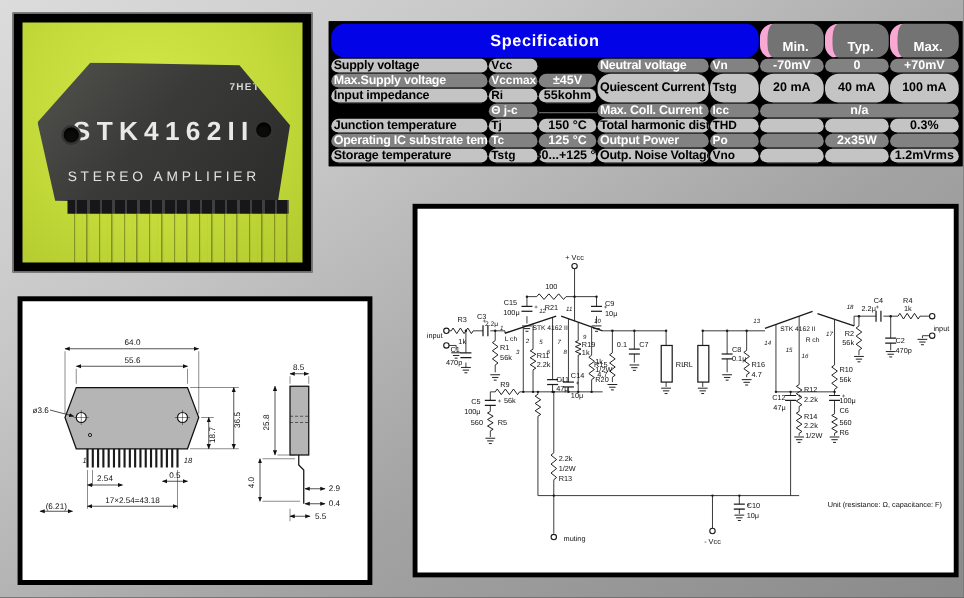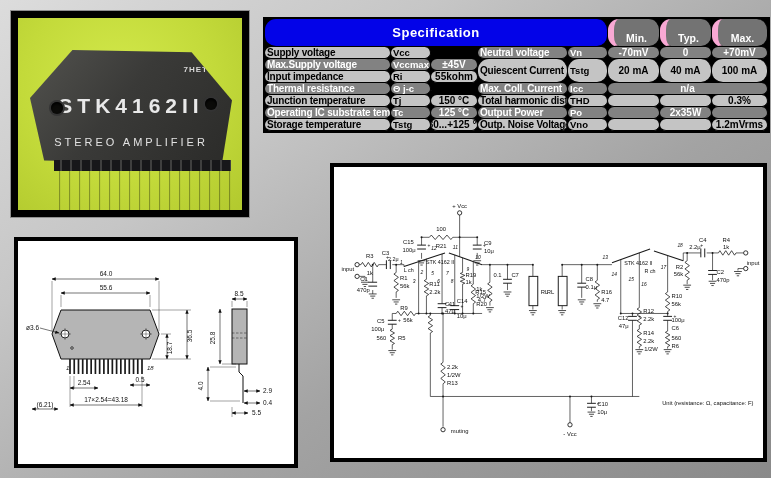--- a/index.html
+++ b/index.html
@@ -98,21 +98,20 @@
         <div class="cell hcell" style="grid-area: 1 / 8;">Max.</div>
         <div class="cell lab light" style="grid-area: 2 / 1;">Supply voltage</div>
         <div class="cell sym light" style="grid-area: 2 / 2;">Vcc</div>
         <div class="cell val light" style="grid-area: 2 / 3; margin-top: 43px;">±30V</div>
         <div class="cell lab dark" style="grid-area: 3 / 1;">Max.Supply voltage</div>
         <div class="cell sym dark" style="grid-area: 3 / 2;">Vccmax</div>
         <div class="cell val dark" style="grid-area: 3 / 3;">±45V</div>
         <div class="cell lab light" style="grid-area: 4 / 1;">Input impedance</div>
         <div class="cell sym light" style="grid-area: 4 / 2;">Ri</div>
         <div class="cell val light" style="grid-area: 4 / 3;">55kohm</div>
-        <div class="cell lab dark" style="grid-area: 5 / 1;">Thermal resistance</div>
         <div class="cell sym dark" style="grid-area: 5 / 2;">Θ j-c</div>
         <div class="cell val dark" style="grid-area: 5 / 3; margin-top: 32px;">2.1 °C/W</div>
         <div class="cell lab light" style="grid-area: 6 / 1;">Junction temperature</div>
         <div class="cell sym light" style="grid-area: 6 / 2;">Tj</div>
         <div class="cell val light" style="grid-area: 6 / 3;">150 °C</div>
         <div class="cell lab dark" style="grid-area: 7 / 1;">Operating IC substrate temp.</div>
         <div class="cell sym dark" style="grid-area: 7 / 2;">Tc</div>
         <div class="cell val dark" style="grid-area: 7 / 3;">125 °C</div>
         <div class="cell lab light" style="grid-area: 8 / 1;">Storage temperature</div>
         <div class="cell sym light" style="grid-area: 8 / 2;">Tstg</div>

